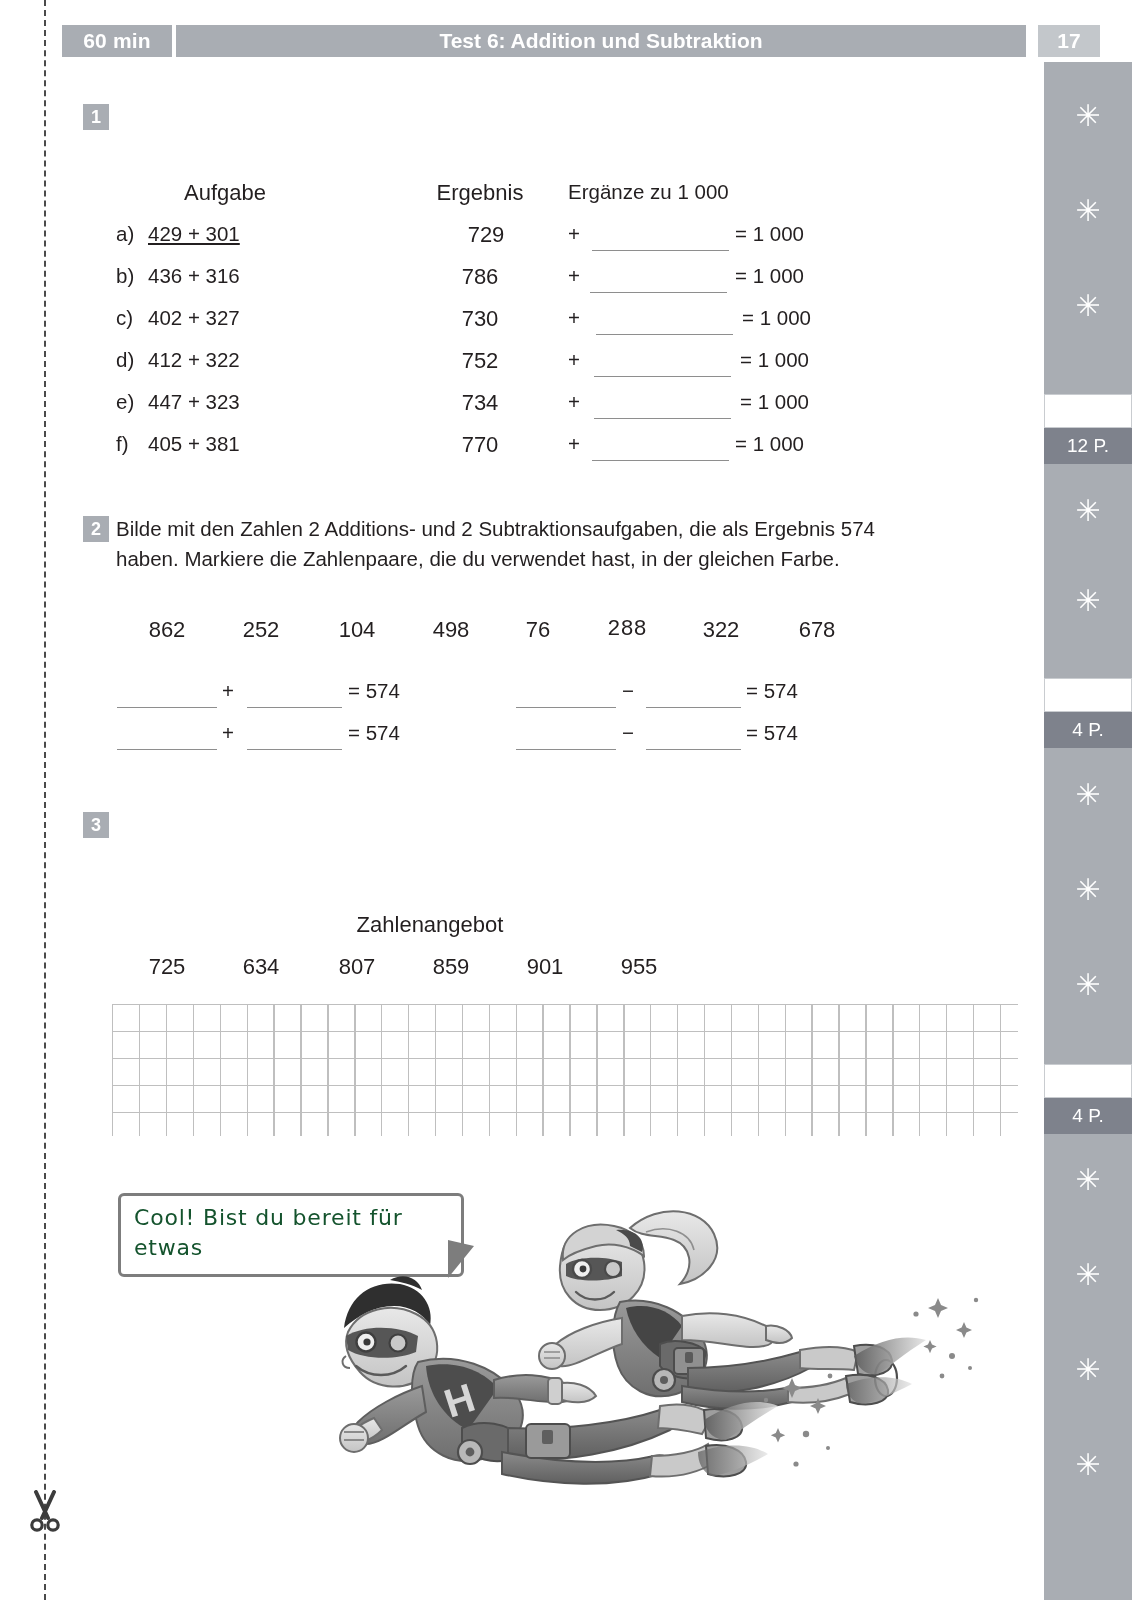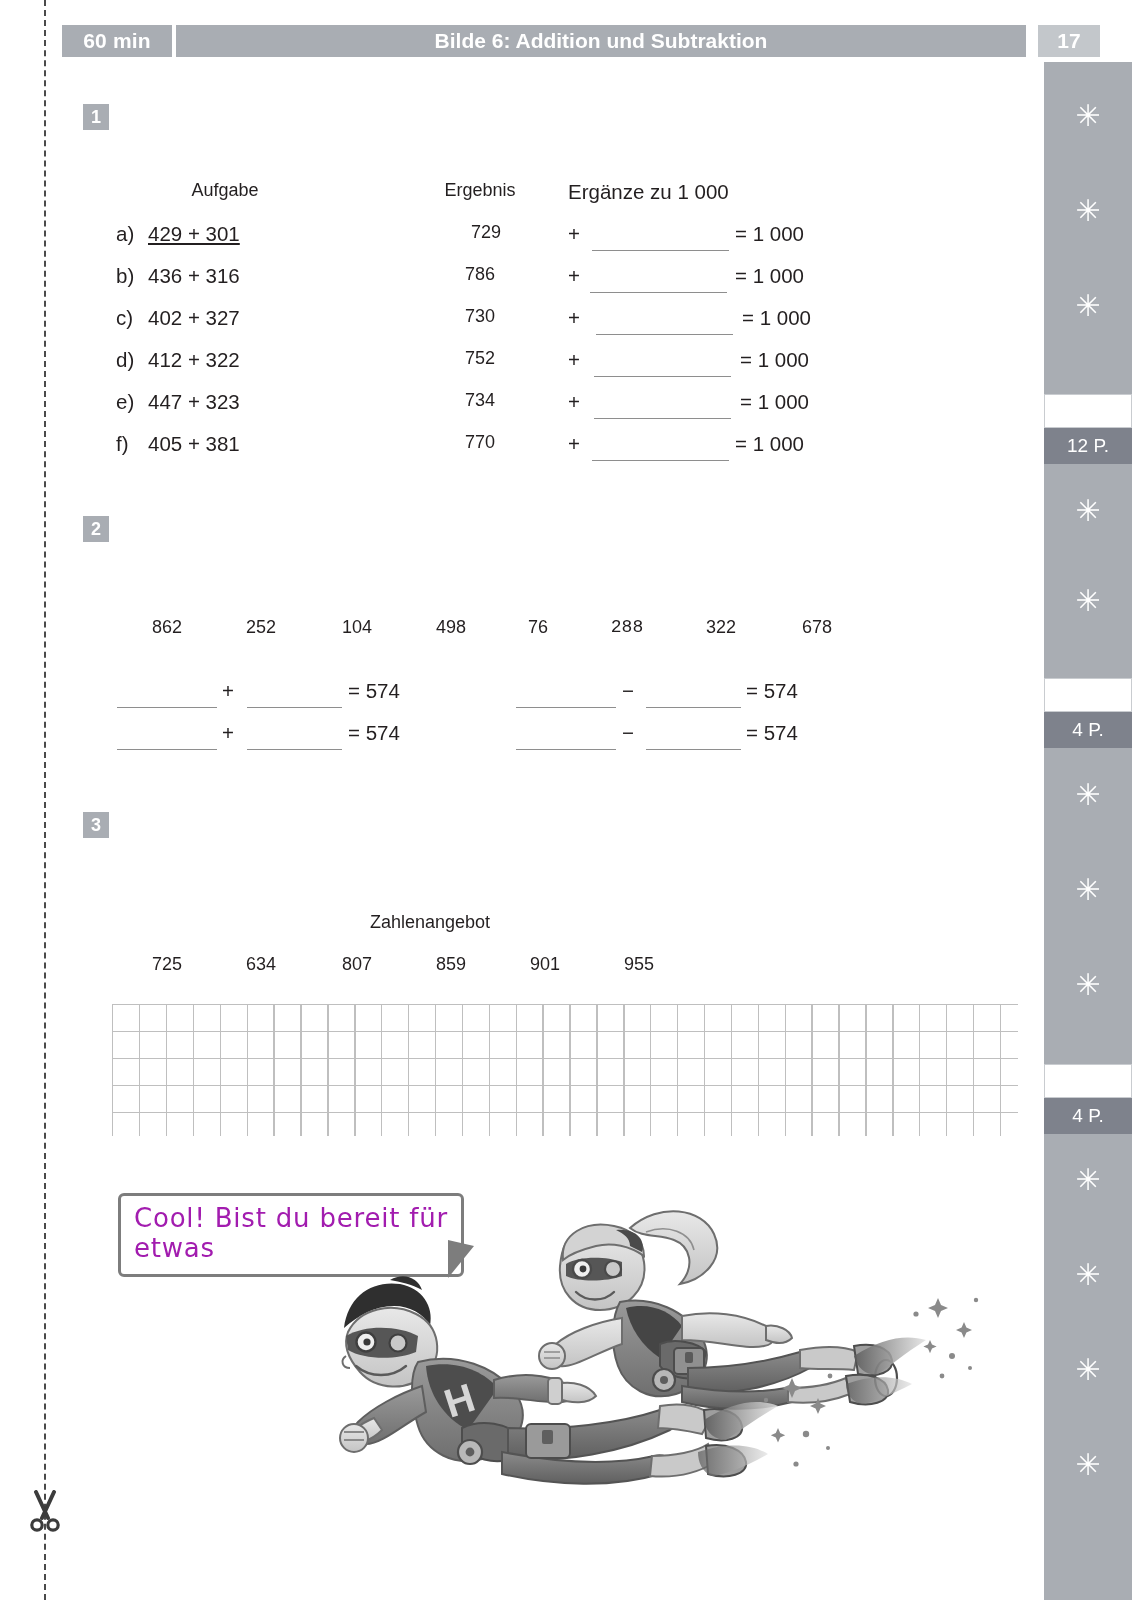--- a/index.html
+++ b/index.html
@@ -143,21 +143,21 @@
   }
 
   .lbl {
     position: absolute;
     font-size: 20.5px;
     color: #231f20;
     white-space: nowrap;
   }
   .lbl-c {
     position: absolute;
-    font-size: 18px;
+    font-size: 22px;
     color: #231f20;
     white-space: nowrap;
     text-align: center;
   }
 
   .blank {
     position: absolute;
     border-bottom: 1.6px solid #8e8e8e;
     height: 0;
   }
@@ -193,23 +193,23 @@
     height: 0;
     border-left: 26px solid #7d7d7d;
     border-top: 6px solid transparent;
     border-bottom: 32px solid transparent;
   }
   .bubble-text {
     position: absolute;
     left: 134px;
     top: 1203px;
     width: 320px;
-    font-size: 26px;
+    font-size: 22px;
     line-height: 30px;
-    color: #a21caf;
+    color: #14532d;
     font-family: "DejaVu Sans", sans-serif;
     letter-spacing: 0.8px;
   }
 
   
   .illus {
     position: absolute;
     left: 330px;
     top: 1180px;
     width: 660px;
@@ -224,21 +224,21 @@
   <div class="cutline"></div>
   <div class="scissors">
     <svg viewBox="0 0 38 44" width="38" height="44" aria-hidden="true">
       <path d="M10 2 L22 28 M28 2 L16 28" stroke="#3c3c3c" stroke-width="4" fill="none" stroke-linecap="round"></path>
       <circle cx="11" cy="35" r="5.2" stroke="#3c3c3c" stroke-width="3.2" fill="none"></circle>
       <circle cx="27" cy="35" r="5.2" stroke="#3c3c3c" stroke-width="3.2" fill="none"></circle>
     </svg>
   </div>
 
   <div class="hdr-time">60 min</div>
-  <div class="hdr-title">Bilde 6: Addition und Subtraktion</div>
+  <div class="hdr-title">Test 6: Addition und Subtraktion</div>
   <div class="hdr-page">17</div>
 
   <div class="side-band" style="top:62px;height:332px;"></div>
   <div class="side-star" style="top:99px;">✳</div>
   <div class="side-star" style="top:194px;">✳</div>
   <div class="side-star" style="top:289px;">✳</div>
   <div class="side-white" style="top:394px;"></div>
   <div class="side-pts" style="top:428px;">12 P.</div>
 
   <div class="side-band" style="top:464px;height:214px;"></div>
@@ -302,20 +302,21 @@
   <div class="lbl" style="left:740px;top:390px;">= 1 000</div>
 
   <div class="lbl" style="left:116px;top:432px;">f)</div>
   <div class="lbl" style="left:148px;top:432px;">405 + 381</div>
   <div class="lbl-c" style="left:410px;top:432px;width:140px;">770</div>
   <div class="lbl" style="left:568px;top:432px;">+</div>
   <div class="blank" style="left:592px;top:460px;width:137px;"></div>
   <div class="lbl" style="left:735px;top:432px;">= 1 000</div>
 
   <div class="ex-num" style="left:83px;top:516px;">2</div>
+  <div class="ex-text" style="left:116px;top:514px;width:770px;">Bilde mit den Zahlen 2 Additions- und 2 Subtraktionsaufgaben, die als Ergebnis 574 haben. Markiere die Zahlenpaare, die du verwendet hast, in der gleichen Farbe.</div>
 
   <div class="lbl-c" style="left:122px;top:617px;width:90px;">862</div>
   <div class="lbl-c" style="left:216px;top:617px;width:90px;">252</div>
   <div class="lbl-c" style="left:312px;top:617px;width:90px;">104</div>
   <div class="lbl-c" style="left:406px;top:617px;width:90px;">498</div>
   <div class="lbl-c" style="left:496px;top:617px;width:84px;">76</div>
   <div class="lbl-c" style="left:582px;top:617px;width:90px;font-family:Liberation Mono, monospace;">288</div>
   <div class="lbl-c" style="left:676px;top:617px;width:90px;">322</div>
   <div class="lbl-c" style="left:772px;top:617px;width:90px;">678</div>
 

